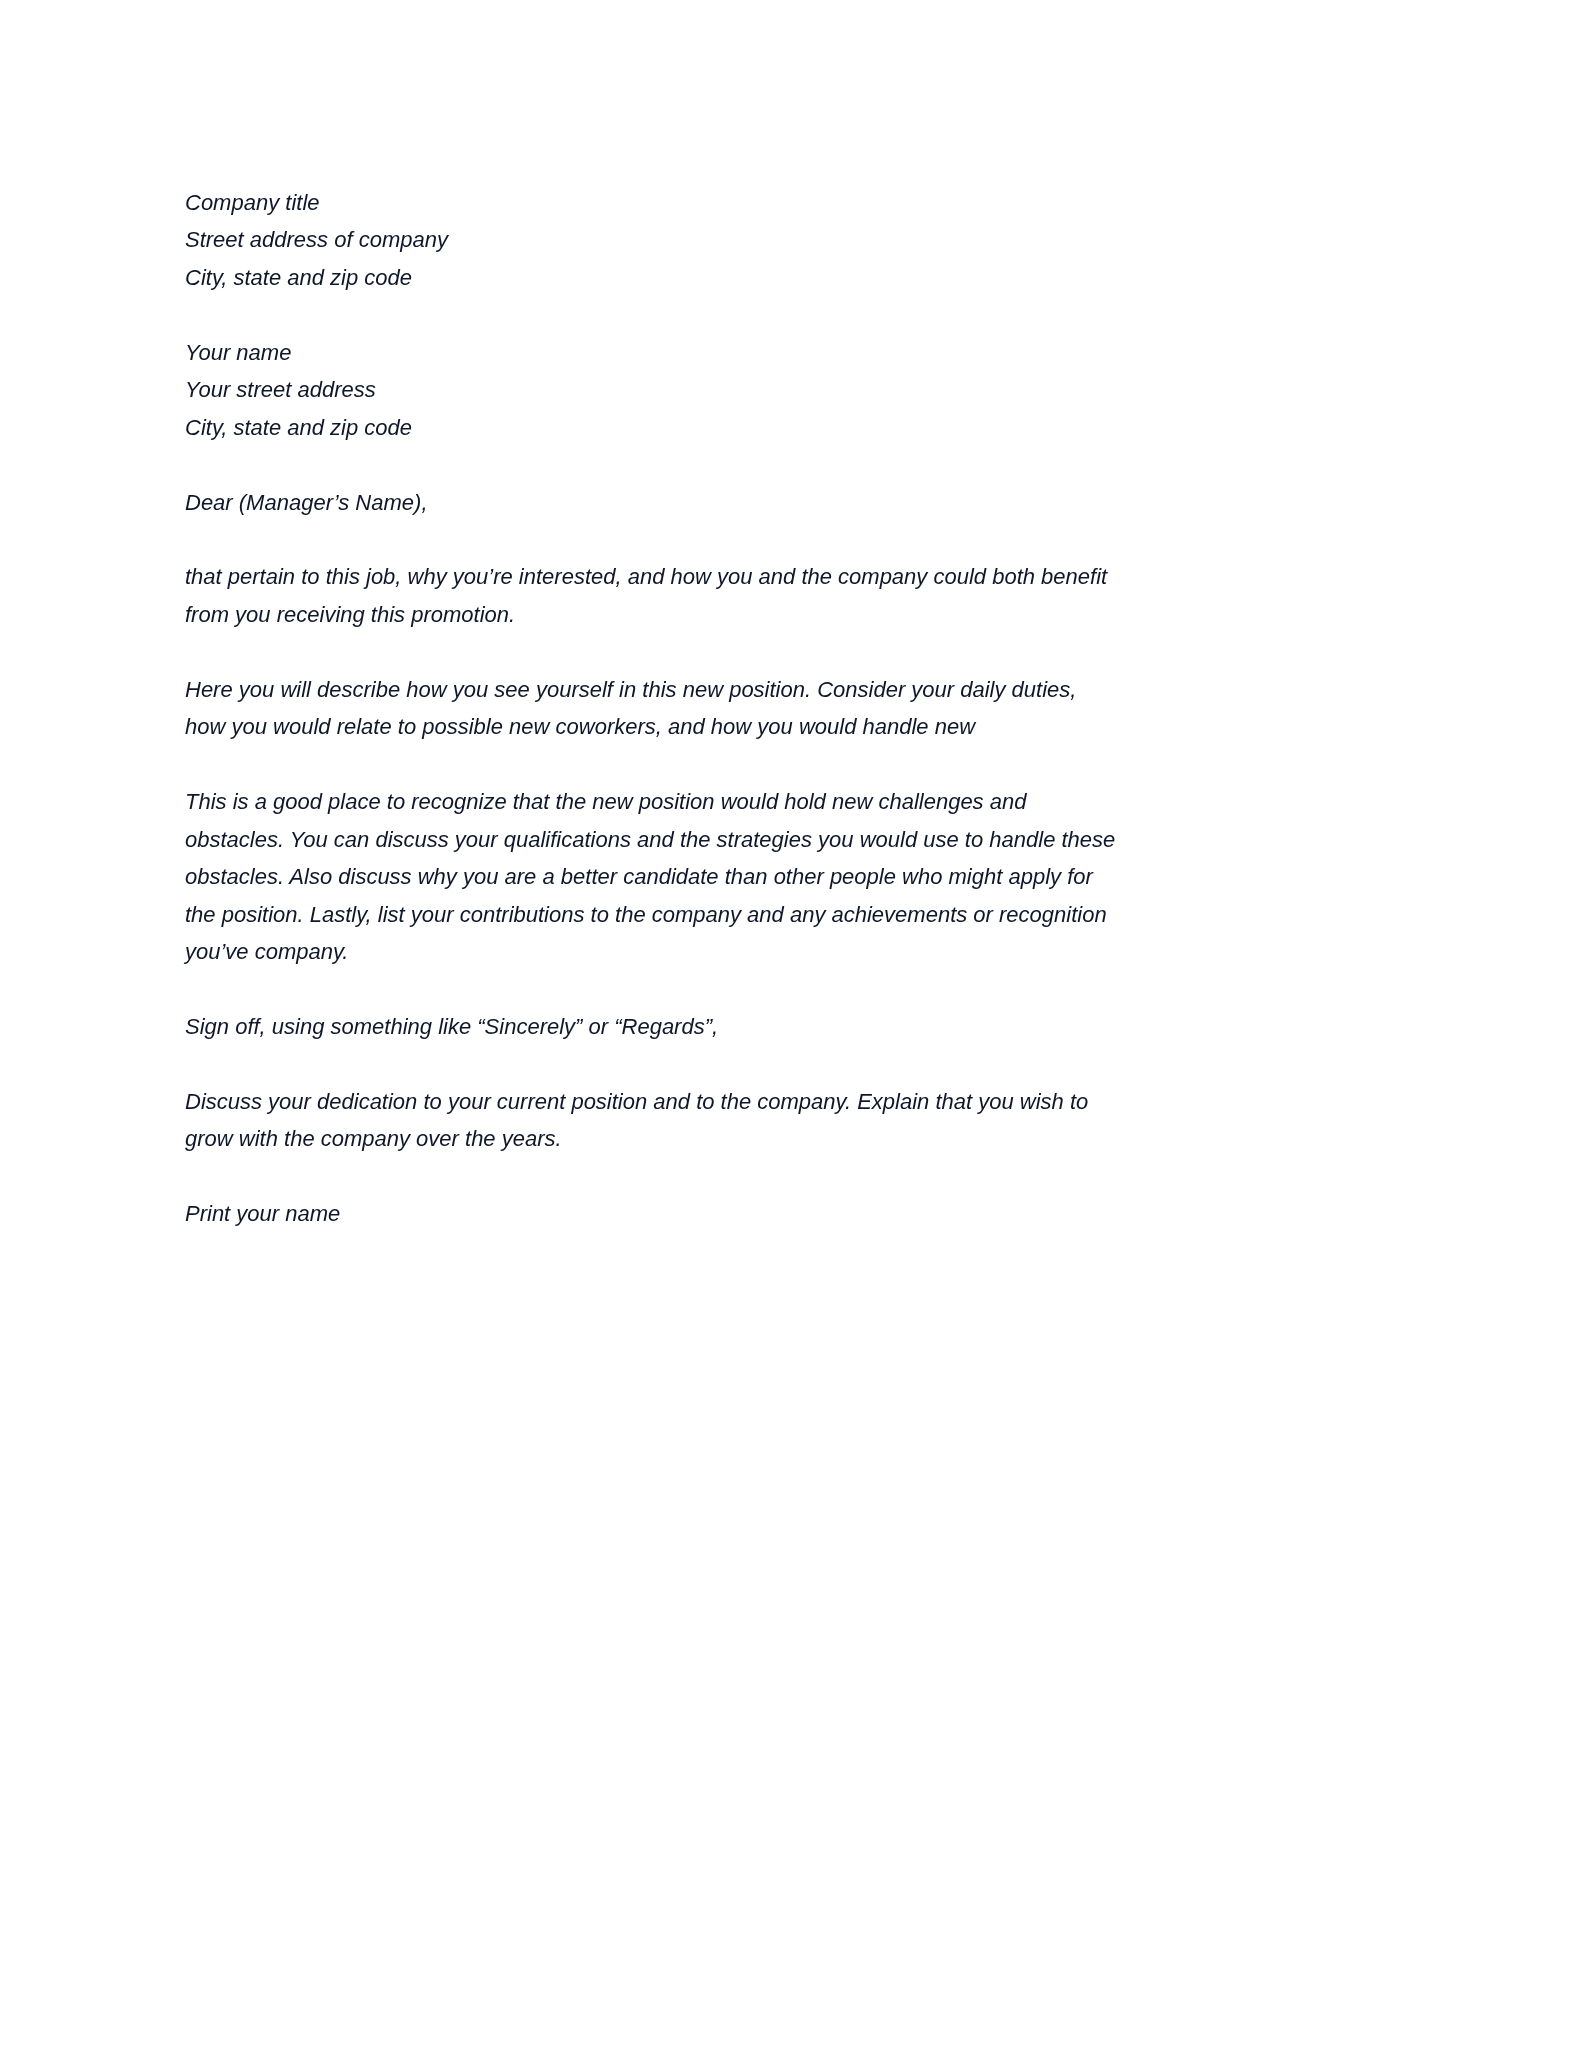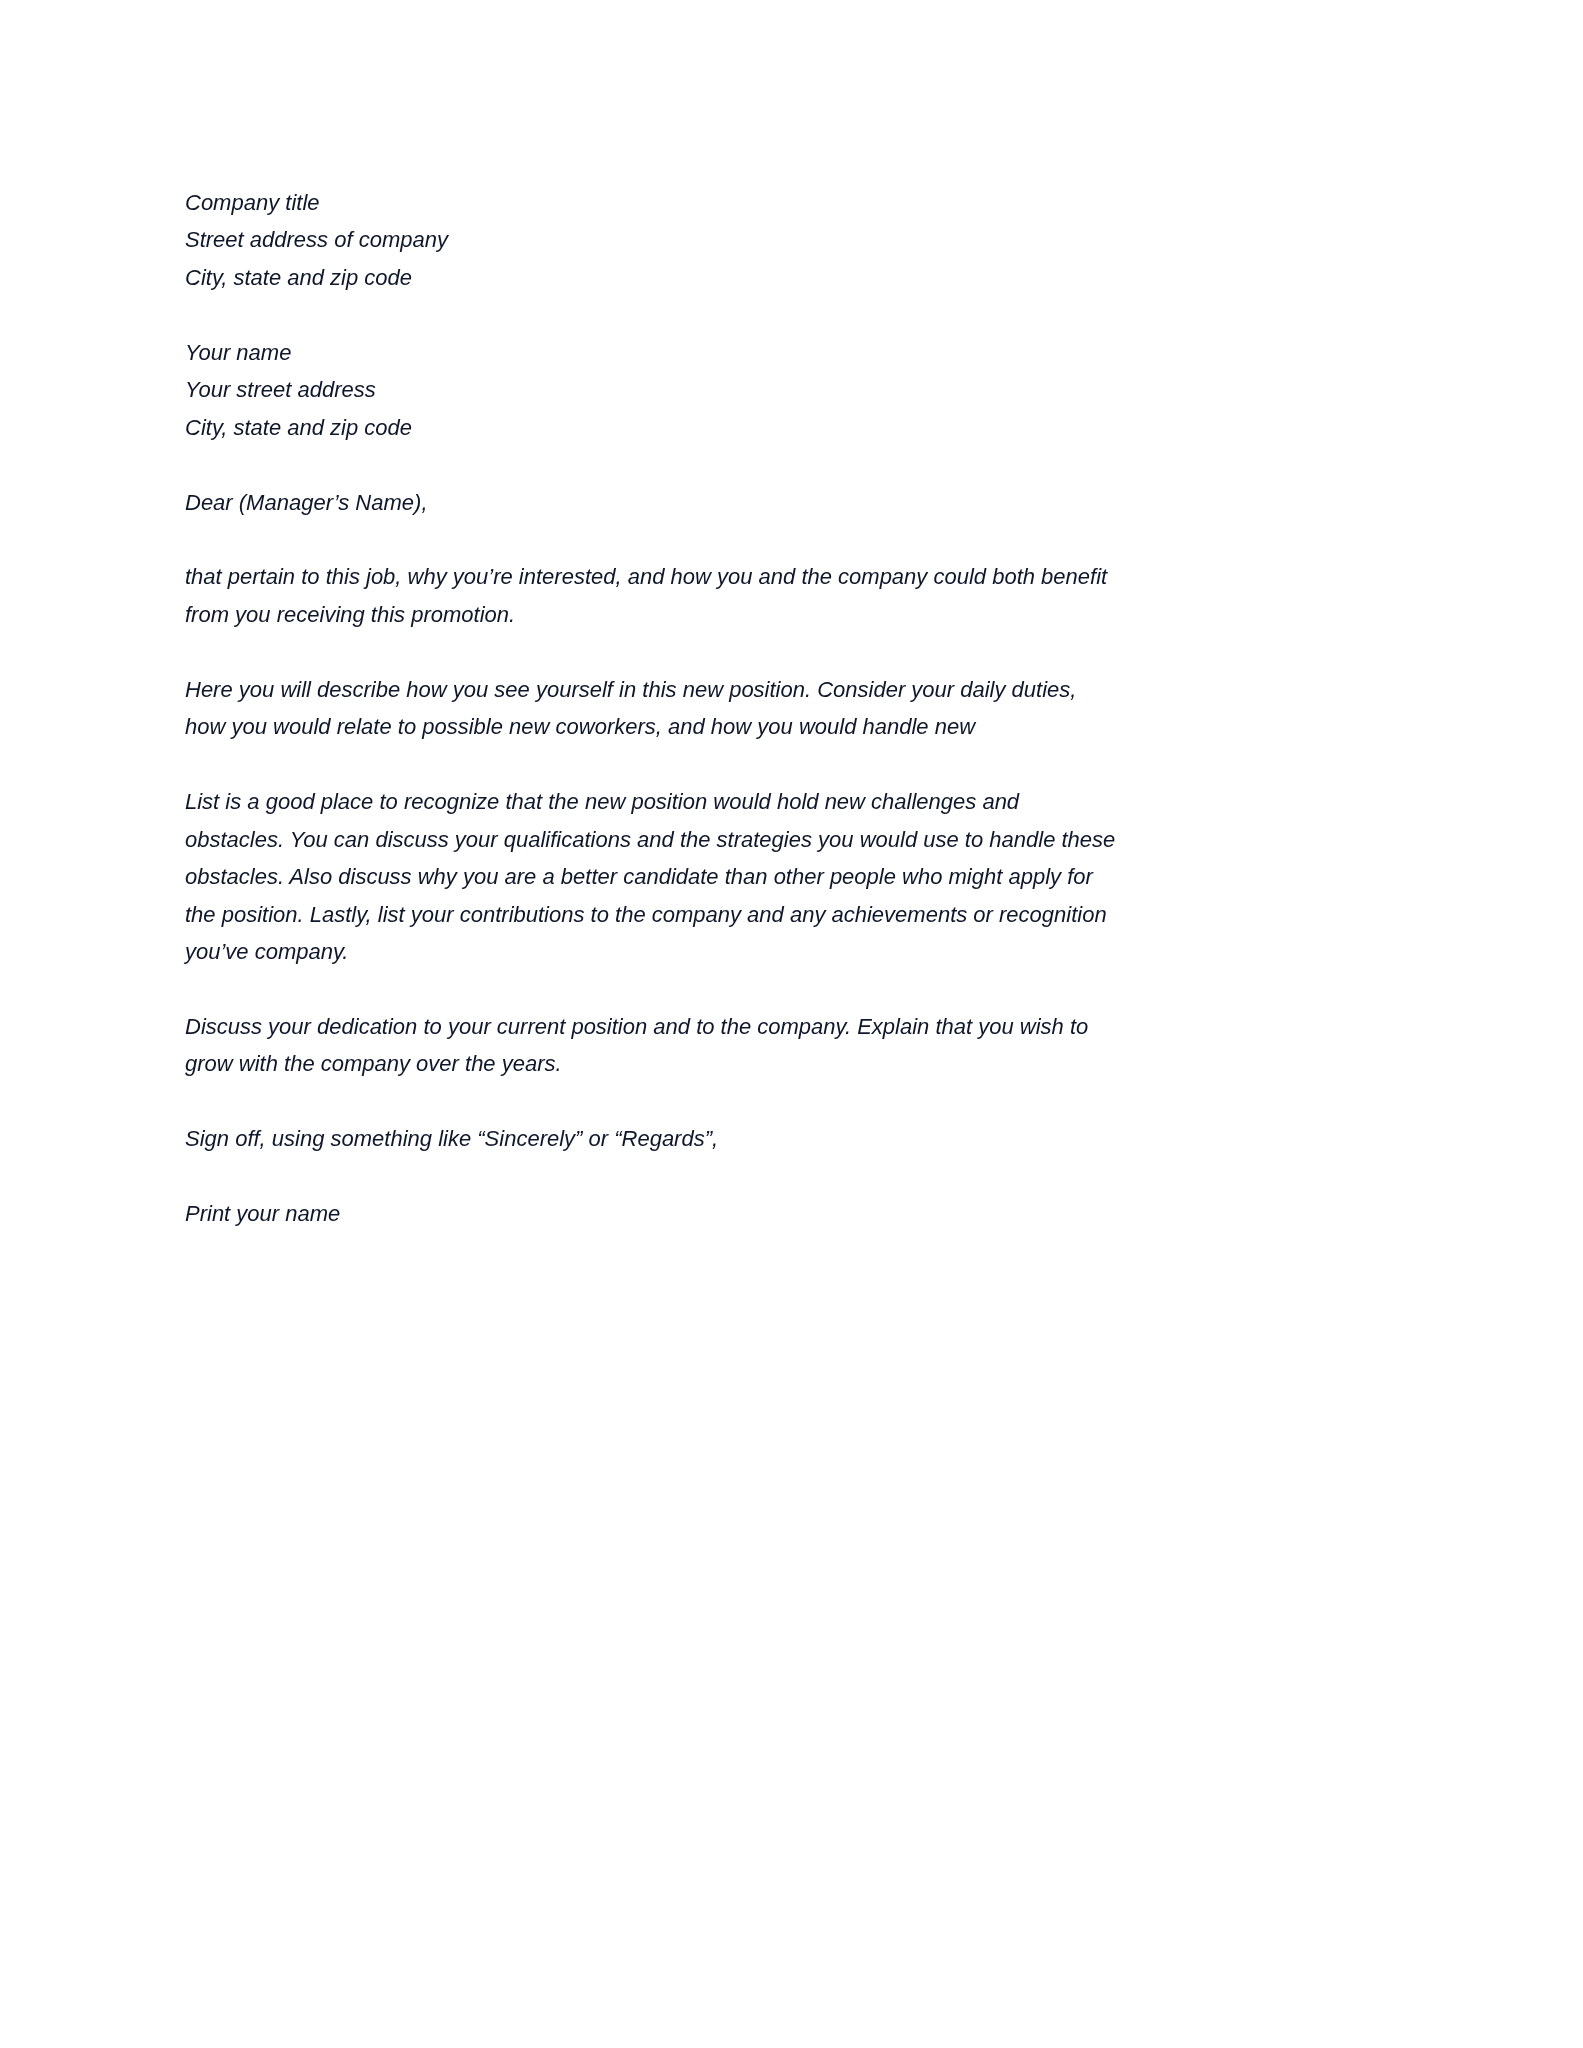--- a/index.html
+++ b/index.html
@@ -66,34 +66,34 @@
       <span class="line">that pertain to this job, why you’re interested, and how you and the company could both benefit</span>
       <span class="line">from you receiving this promotion.</span>
     </div>
 
     <div class="block">
       <span class="line">Here you will describe how you see yourself in this new position. Consider your daily duties,</span>
       <span class="line">how you would relate to possible new coworkers, and how you would handle new</span>
     </div>
 
     <div class="block">
-      <span class="line">List is a good place to recognize that the new position would hold new challenges and</span>
+      <span class="line">This is a good place to recognize that the new position would hold new challenges and</span>
       <span class="line">obstacles. You can discuss your qualifications and the strategies you would use to handle these</span>
       <span class="line">obstacles. Also discuss why you are a better candidate than other people who might apply for</span>
       <span class="line">the position. Lastly, list your contributions to the company and any achievements or recognition</span>
       <span class="line">you’ve company.</span>
     </div>
 
     <div class="block">
-      <span class="line">Discuss your dedication to your current position and to the company. Explain that you wish to</span>
-      <span class="line">grow with the company over the years.</span>
+      <span class="line">Sign off, using something like “Sincerely” or “Regards”,</span>
     </div>
 
     <div class="block">
-      <span class="line">Sign off, using something like “Sincerely” or “Regards”,</span>
+      <span class="line">Discuss your dedication to your current position and to the company. Explain that you wish to</span>
+      <span class="line">grow with the company over the years.</span>
     </div>
 
     <div class="block">
       <span class="line">Print your name</span>
     </div>
 
   </div>
 </div>
 
 </body></html>

